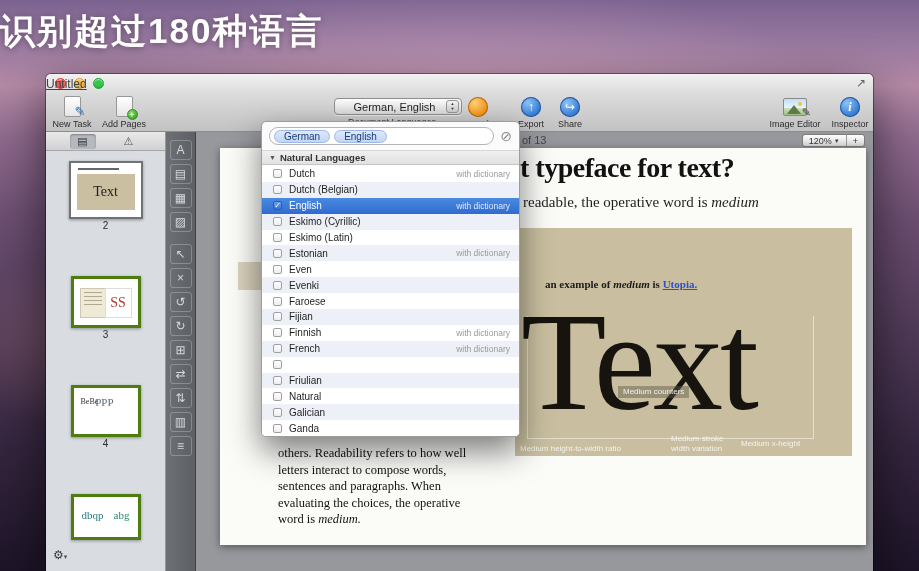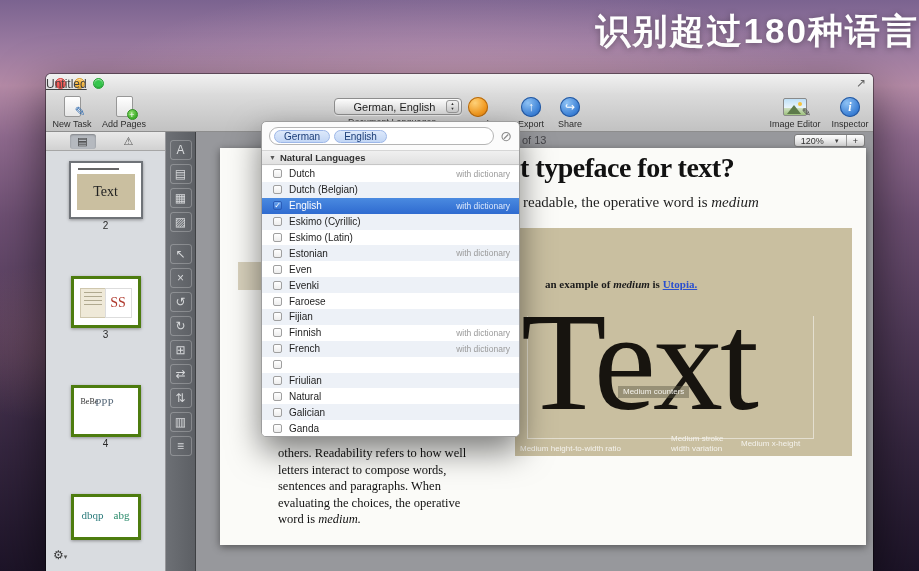--- a/index.html
+++ b/index.html
@@ -4,21 +4,21 @@
 <style>
   * { margin:0; padding:0; box-sizing:border-box; }
   body { font-family:"Liberation Sans", sans-serif; }
   .screen {
     position:relative; width:919px; height:571px; overflow:hidden;
     background:
       radial-gradient(ellipse 520px 160px at 50% 16%, rgba(255,205,215,.28), transparent 70%),
       radial-gradient(ellipse 300px 120px at 12% 60%, rgba(255,170,150,.18), transparent 70%),
       linear-gradient(180deg,#7b6390 0%,#9a7aa0 8%,#b48aa6 15%,#8f6a8e 24%,#6d4f72 38%,#503a58 58%,#35263f 78%,#1d1428 100%);
   }
-  .headline { position:absolute; top:8px; left:0; width:100%; text-align:right;
+  .headline { position:absolute; top:8px; left:0; width:100%; text-align:left;
     font-size:35px; font-weight:bold; color:#fff; letter-spacing:2px;
     text-shadow:0 1px 6px rgba(0,0,0,.35); }
 
   
   .window { position:absolute; left:46px; top:74px; width:827px; height:497px;
     border-radius:5px 5px 0 0; background:#cfd2d6;
     box-shadow:0 18px 50px rgba(0,0,0,.6), 0 0 0 1px rgba(0,0,0,.4); }
   .titlebar { height:19px; background:linear-gradient(#f1f1f1,#dddddd);
     border-radius:5px 5px 0 0; position:relative; }
   .traffic { position:absolute; top:4px; left:9px; display:flex; gap:8px; }
@@ -104,21 +104,21 @@
     padding-top:8px; display:flex; flex-direction:column; align-items:center; gap:4px; }
   .tool { width:22px; height:20px; display:flex; align-items:center; justify-content:center;
     color:#d6d8da; font-size:12px; border-radius:3px; border:1px solid rgba(255,255,255,.25); }
   .tool.gap { margin-top:8px; }
 
   .main { flex:1; background:#97989c; position:relative; overflow:hidden; }
   .page-indicator { position:absolute; left:326px; top:2px; font-size:11px; color:#46464a; }
   .zoom-control { position:absolute; right:8px; top:2px; height:13px; display:flex;
     border:1px solid #7c7c7c; border-radius:3px; background:linear-gradient(#fdfdfd,#d6d6d6);
     font-size:9px; color:#333; align-items:center; }
-  .zoom-seg { padding:0 6px; display:flex; align-items:center; gap:10px; height:100%; }
+  .zoom-seg { padding:0 6px; display:flex; align-items:center; gap:2px; height:100%; }
   .zoom-seg + .zoom-seg { border-left:1px solid #9a9a9a; }
   .zoom-caret { font-size:6px; color:#444; }
 
   .doc-page { position:absolute; left:24px; top:16px; width:646px; height:397px; background:#fbfbf8;
     box-shadow:0 2px 8px rgba(0,0,0,.45); }
   .doc-heading { position:absolute; left:300px; top:4px; font-family:"Liberation Serif", serif;
     font-weight:bold; font-size:28px; color:#121212; letter-spacing:-0.5px; white-space:nowrap; }
   .doc-sub { position:absolute; left:303px; top:46px; font-family:"Liberation Serif", serif;
     font-size:15px; color:#1e1e1e; white-space:nowrap; }
   .fragment { position:absolute; left:18px; top:114px; width:24px; height:28px; background:#d9d2bd; }

